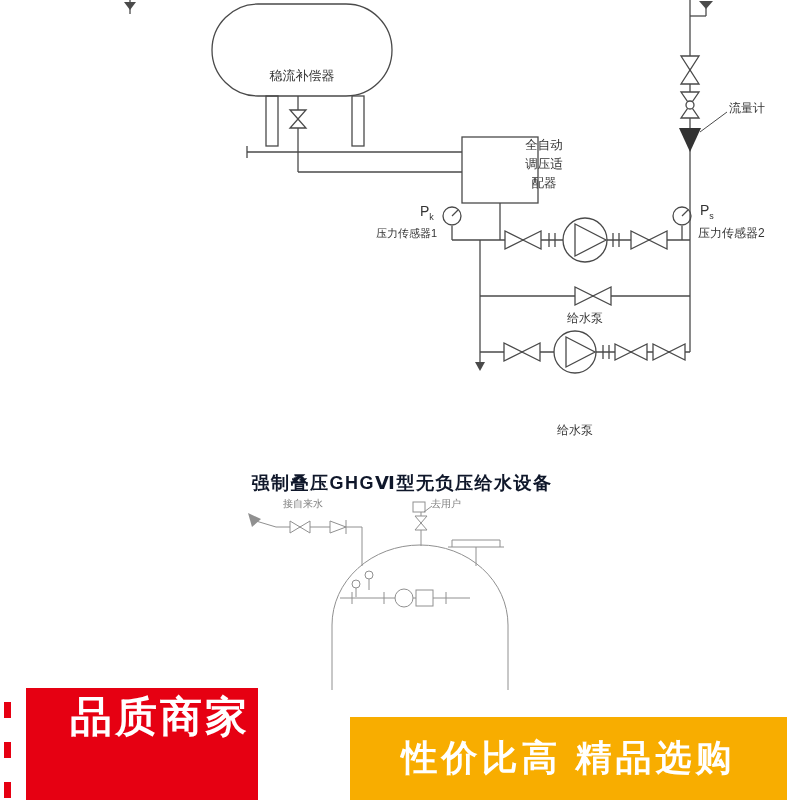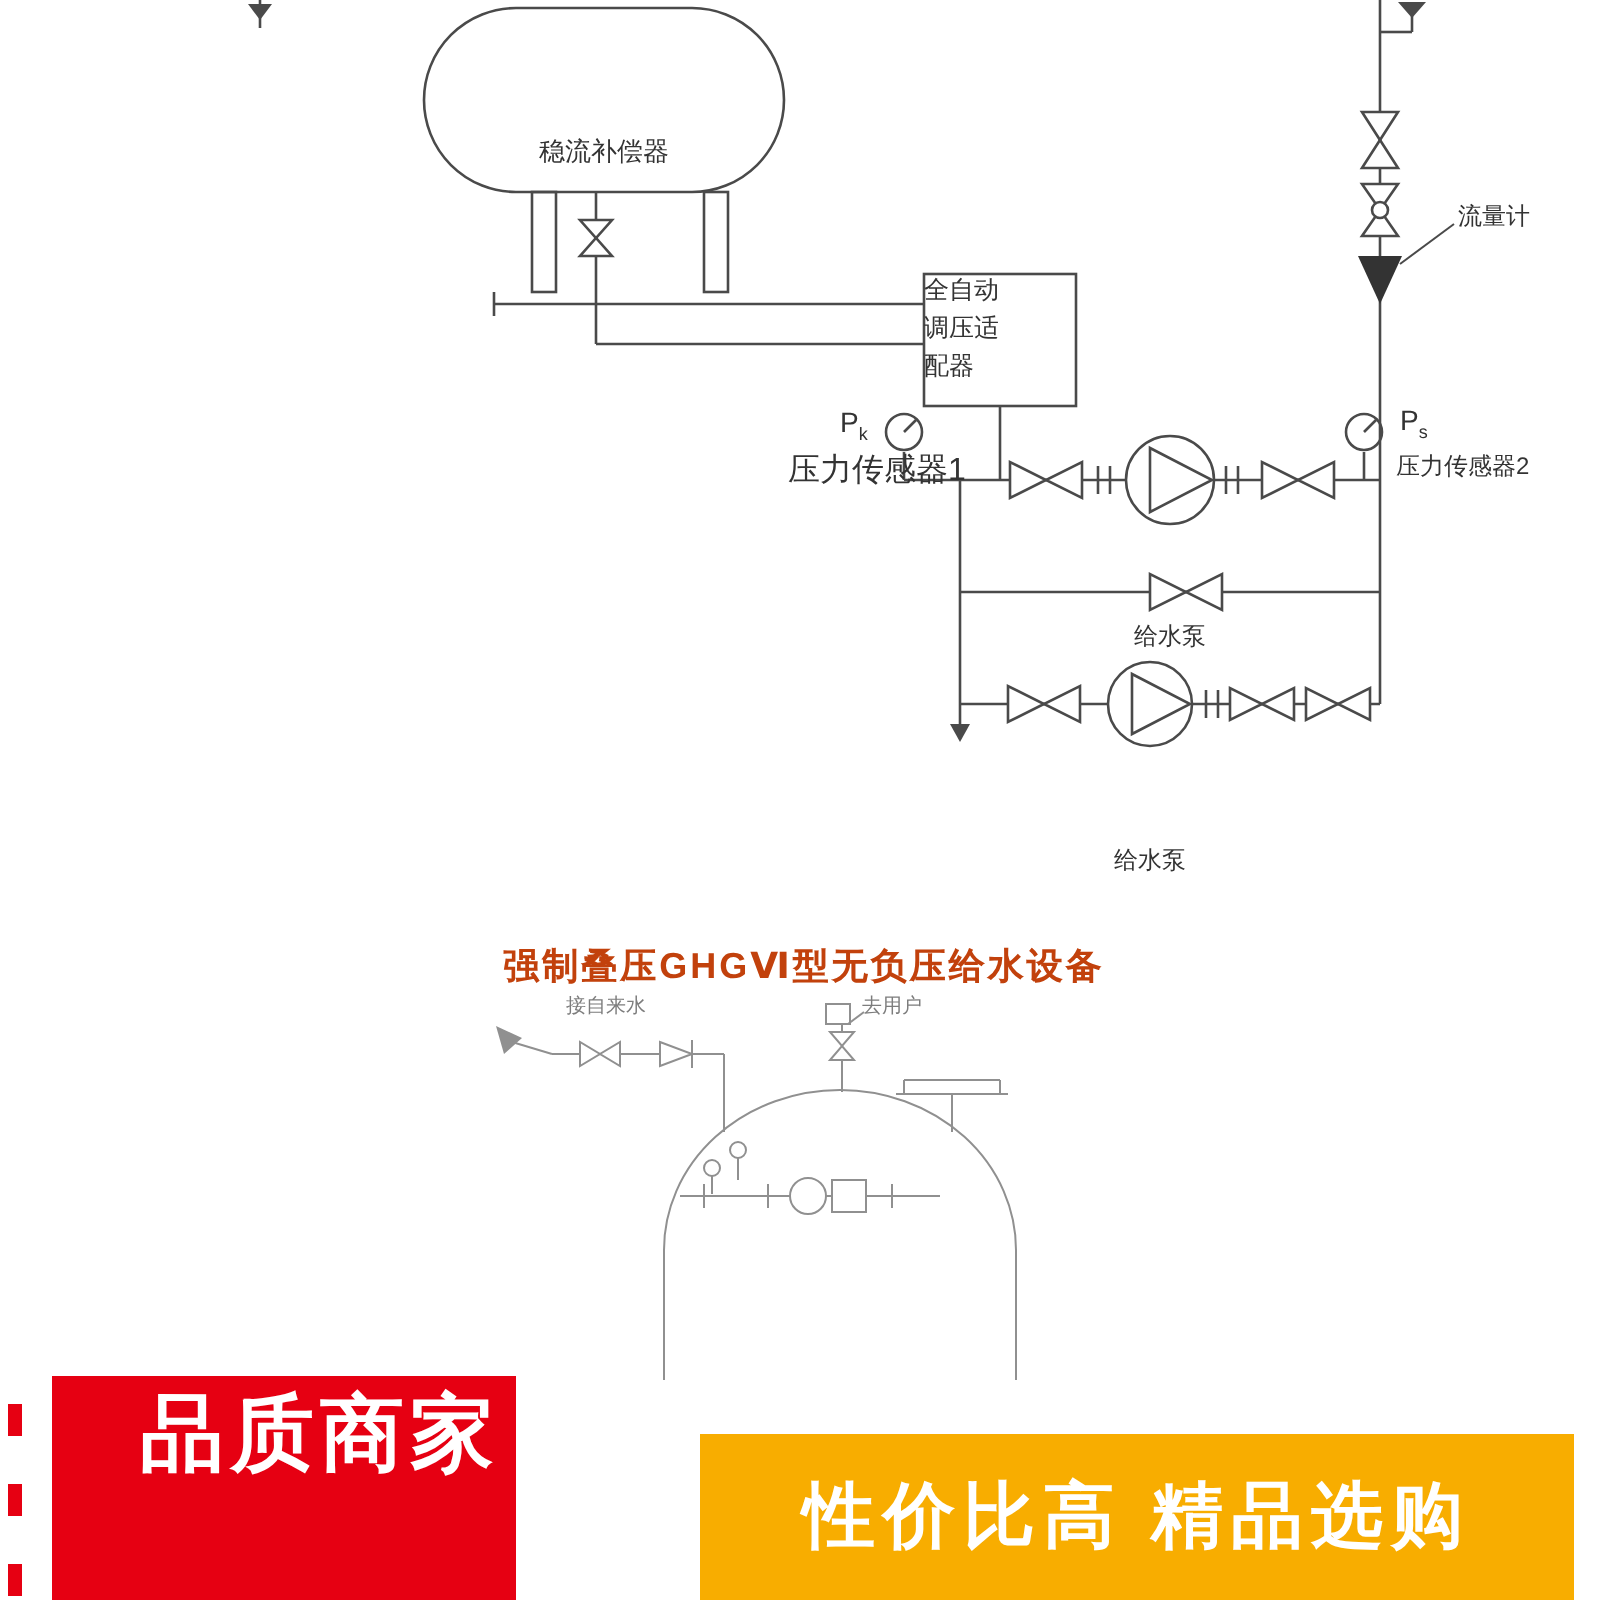--- a/index.html
+++ b/index.html
@@ -5,24 +5,24 @@
   html,body{margin:0;padding:0;background:#fff;}
   .canvas{
     position:relative;width:800px;height:800px;background:#ffffff;overflow:hidden;
     font-family:"Liberation Sans","DejaVu Sans",sans-serif;
   }
   svg.diagram{position:absolute;left:0;top:0;}
   .lbl{position:absolute;color:#333;white-space:nowrap;line-height:1.15;}
   .center{transform:translateX(-50%);margin-top:47px;}
   .adapter-text{
     position:absolute;left:462px;top:137px;width:76px;height:54px;
-    display:flex;flex-direction:column;justify-content:center;align-items:flex-start;
-    font-size:12.5px;line-height:19px;color:#333;
+    display:flex;flex-direction:column;justify-content:center;align-items:center;
+    font-size:12.5px;line-height:19px;color:#333;padding-left:44px;
   }
-  .title{font-size:18px;font-weight:700;color:#c2410c;letter-spacing:1.5px;}
+  .title{font-size:18px;font-weight:700;color:#0f172a;letter-spacing:1.5px;}
   .small-gray{color:#7d7d7d;font-size:10px;}
   
   .banner-red{
     position:absolute;left:26px;top:688px;width:232px;height:112px;
     background:#e60012;color:#fff;text-align:center;padding-top:2px;box-sizing:border-box;padding-left:36px;
   }
   .banner-red-line{
     font-size:42px;font-weight:900;line-height:53px;letter-spacing:3px;
   }
   .banner-yellow{
@@ -154,21 +154,21 @@
 
   <div class="lbl center" style="left:302px;top:22px;font-size:13px;">稳流补偿器</div>
 
   <div class="adapter-text">
     <span>全自动</span>
     <span>调压适</span>
     <span>配器</span>
   </div>
 
   <div class="lbl" style="left:420px;top:203px;font-size:14px;"><span>P</span><sub style="font-size:9px">k</sub></div>
-  <div class="lbl" style="left:394px;top:227px;font-size:16px;">压力传感器1</div>
+  <div class="lbl" style="left:376px;top:227px;font-size:11px;">压力传感器1</div>
 
   <div class="lbl" style="left:700px;top:202px;font-size:14px;"><span>P</span><sub style="font-size:9px">s</sub></div>
   <div class="lbl" style="left:698px;top:227px;font-size:12px;">压力传感器2</div>
 
   <div class="lbl" style="left:729px;top:102px;font-size:12px;">流量计</div>
 
   <div class="lbl center" style="left:585px;top:265px;font-size:12px;">给水泵</div>
   <div class="lbl center" style="left:575px;top:377px;font-size:12px;">给水泵</div>
 
   <div class="lbl center title" style="left:402px;top:426px;">强制叠压GHGⅥ型无负压给水设备</div>

